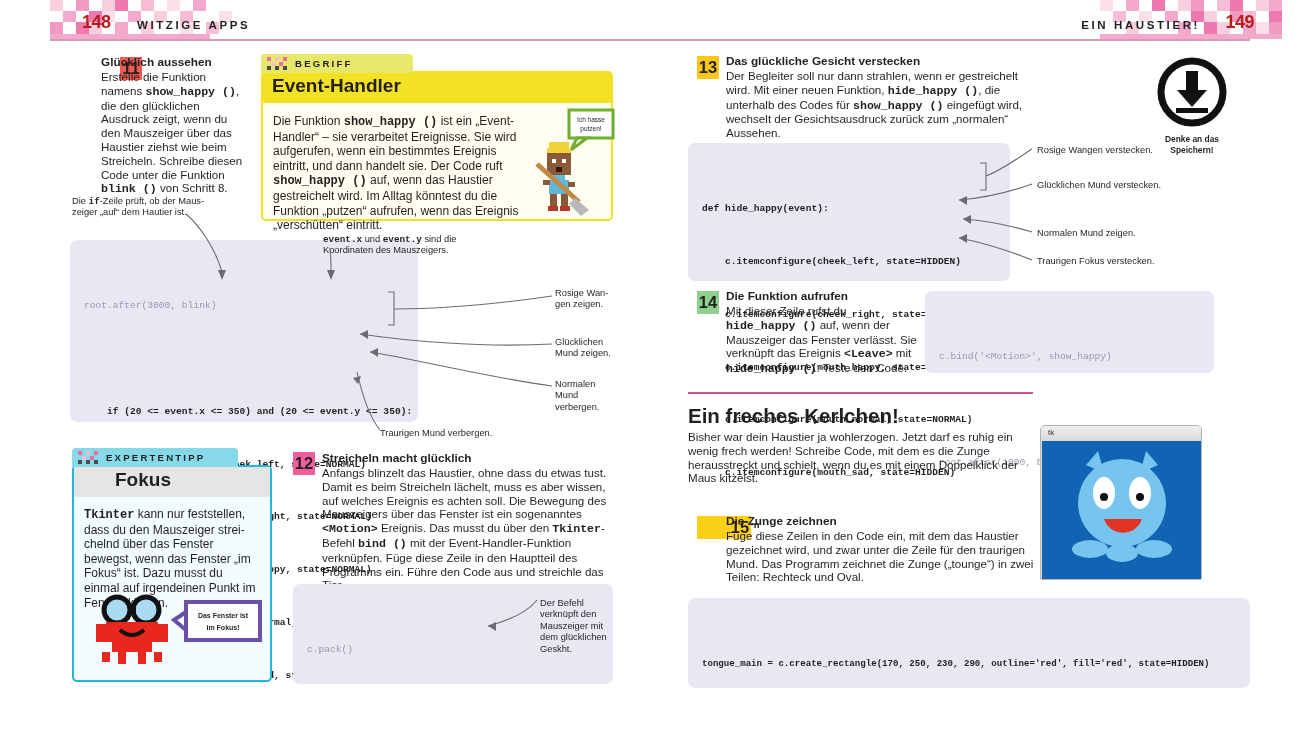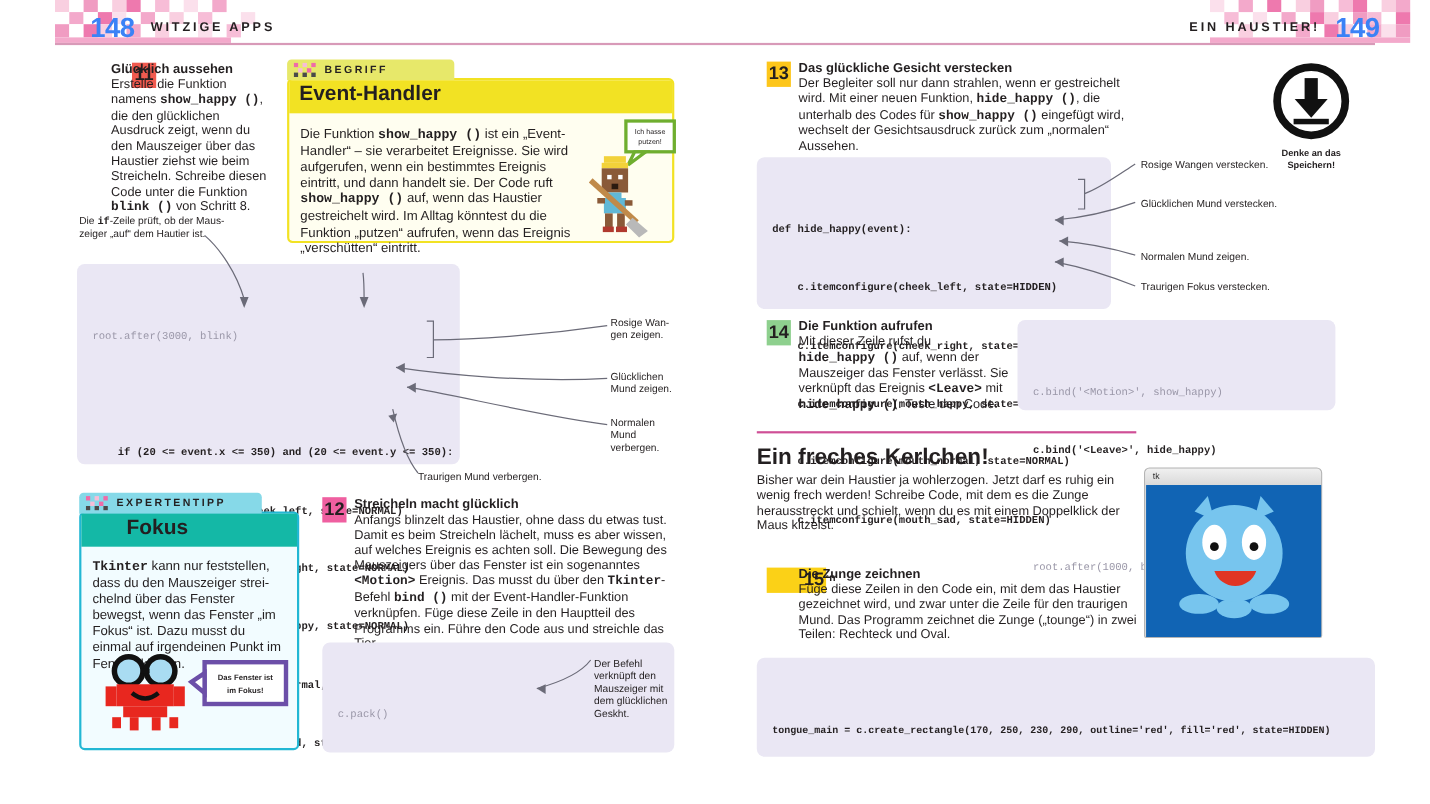--- a/index.html
+++ b/index.html
@@ -14,22 +14,22 @@
     color: #1a1a1a;
   }
   .page { position: absolute; inset: 0; }
   .hdr-rule {
     position: absolute; height: 2px; background: #d89ab8;
   }
   .folio {
     position: absolute;
     font-family: "Liberation Sans", sans-serif;
     font-weight: bold;
-    font-size: 25px;
-    color: #3b82f6;
+    font-size: 18px;
+    color: #b91c1c;
     letter-spacing: -0.5px;
   }
   .runhead {
     position: absolute;
     font-size: 11.5px;
     font-weight: bold;
     letter-spacing: 2.6px;
     color: #231f20;
   }
 
@@ -113,21 +113,21 @@
 
   .begriff .tip-tab   { background: #e7e86a; }
   .begriff .tip-title { background: #f2e223; }
   .begriff-wrap {
     background: #fffef0;
     border: 2px solid #f2e223;
     border-radius: 5px;
     box-sizing: border-box;
   }
   .expert .tip-tab    { background: #86d9e8; }
-  .expert .tip-title  { background: #14b8a6; padding-left: 41px; }
+  .expert .tip-title  { background: #e5e5e5; padding-left: 41px; }
   .expert-wrap {
     background: #f2fcff;
     border: 2px solid #22b7d4;
     border-radius: 5px;
     box-sizing: border-box;
   }
 
   
   .tabdots {
     position: absolute; left: 6px; top: 3px;
@@ -319,20 +319,21 @@
     <div>&nbsp;</div>
     <div class="bold">    if (20 &lt;= event.x &lt;= 350) and (20 &lt;= event.y &lt;= 350):</div>
     <div class="bold">        c.itemconfigure(cheek_left, state=NORMAL)</div>
     <div class="bold">        c.itemconfigure(cheek_right, state=NORMAL)</div>
     <div class="bold">        c.itemconfigure(mouth_happy, state=NORMAL)</div>
     <div class="bold">        c.itemconfigure(mouth_normal, state=HIDDEN)</div>
     <div class="bold">        c.itemconfigure(mouth_sad, state=HIDDEN)</div>
     
   </div>
 
+  <div class="anno" style="left:323px; top:234px; width:170px;"><b class="mono">event.x</b> und <b class="mono">event.y</b> sind die Koordinaten des Mauszeigers.</div>
 
   <div class="anno" style="left:555px; top:288px; width:80px;">Rosige Wan-<br>gen zeigen.</div>
   <div class="anno" style="left:555px; top:337px; width:80px;">Glücklichen<br>Mund zeigen.</div>
   <div class="anno" style="left:555px; top:379px; width:80px;">Normalen<br>Mund<br>verbergen.</div>
   <div class="anno" style="left:380px; top:428px; width:160px;">Traurigen Mund verbergen.</div>
 
   <svg class="ov">
     <g fill="none" stroke="#6b6b78" stroke-width="1.1">
       <path d="M186 214 C200 226, 215 248, 222 272"></path>
       <polygon points="218,270 226,270 222,280" fill="#6b6b78" stroke="none"></polygon>
@@ -464,21 +465,20 @@
       <polygon points="967,234 959,238 967,243" fill="#6b6b78" stroke="none"></polygon>
     </g>
   </svg>
 
   <div class="stepnum sn-green" style="left:697px; top:291px;">14</div>
   <div class="t step-title" style="left:726px; top:290px; width:220px;">Die Funktion aufrufen</div>
   <div class="t body-txt" style="left:726px; top:304px; width:196px;">Mit dieser Zeile rufst du <b class="mono">hide_happy&nbsp;()</b> auf, wenn der Mauszeiger das Fenster ver­lässt. Sie verknüpft das Ereignis <b class="mono">&lt;Leave&gt;</b> mit <b class="mono">hide_happy&nbsp;()</b>. Teste den Code.</div>
 
   <div class="code" style="left:925px; top:291px; width:289px; height:82px;">
     <div class="dim">c.bind('&lt;Motion&gt;', show_happy)</div>
-    <div class="bold">c.bind('&lt;Leave&gt;', hide_happy)</div>
     <div>&nbsp;</div>
     <div class="dim">root.after(1000, blink)</div>
   </div>
 
   <div class="sect-rule" style="left:688px; top:392px; width:345px;"></div>
   <div class="sect-h" style="left:688px; top:404px;">Ein freches Kerlchen!</div>
   <div class="t body-txt" style="left:688px; top:430px; width:335px;">Bisher war dein Haustier ja wohlerzogen. Jetzt darf es ruhig ein wenig frech werden! Schreibe Code, mit dem es die Zunge herausstreckt und schielt, wenn du es mit einem Doppelklick der Maus kitzelst.</div>
 
   <div class="tkwin" style="left:1040px; top:425px; width:162px; height:155px;">
     <div class="tk-title">tk</div>

